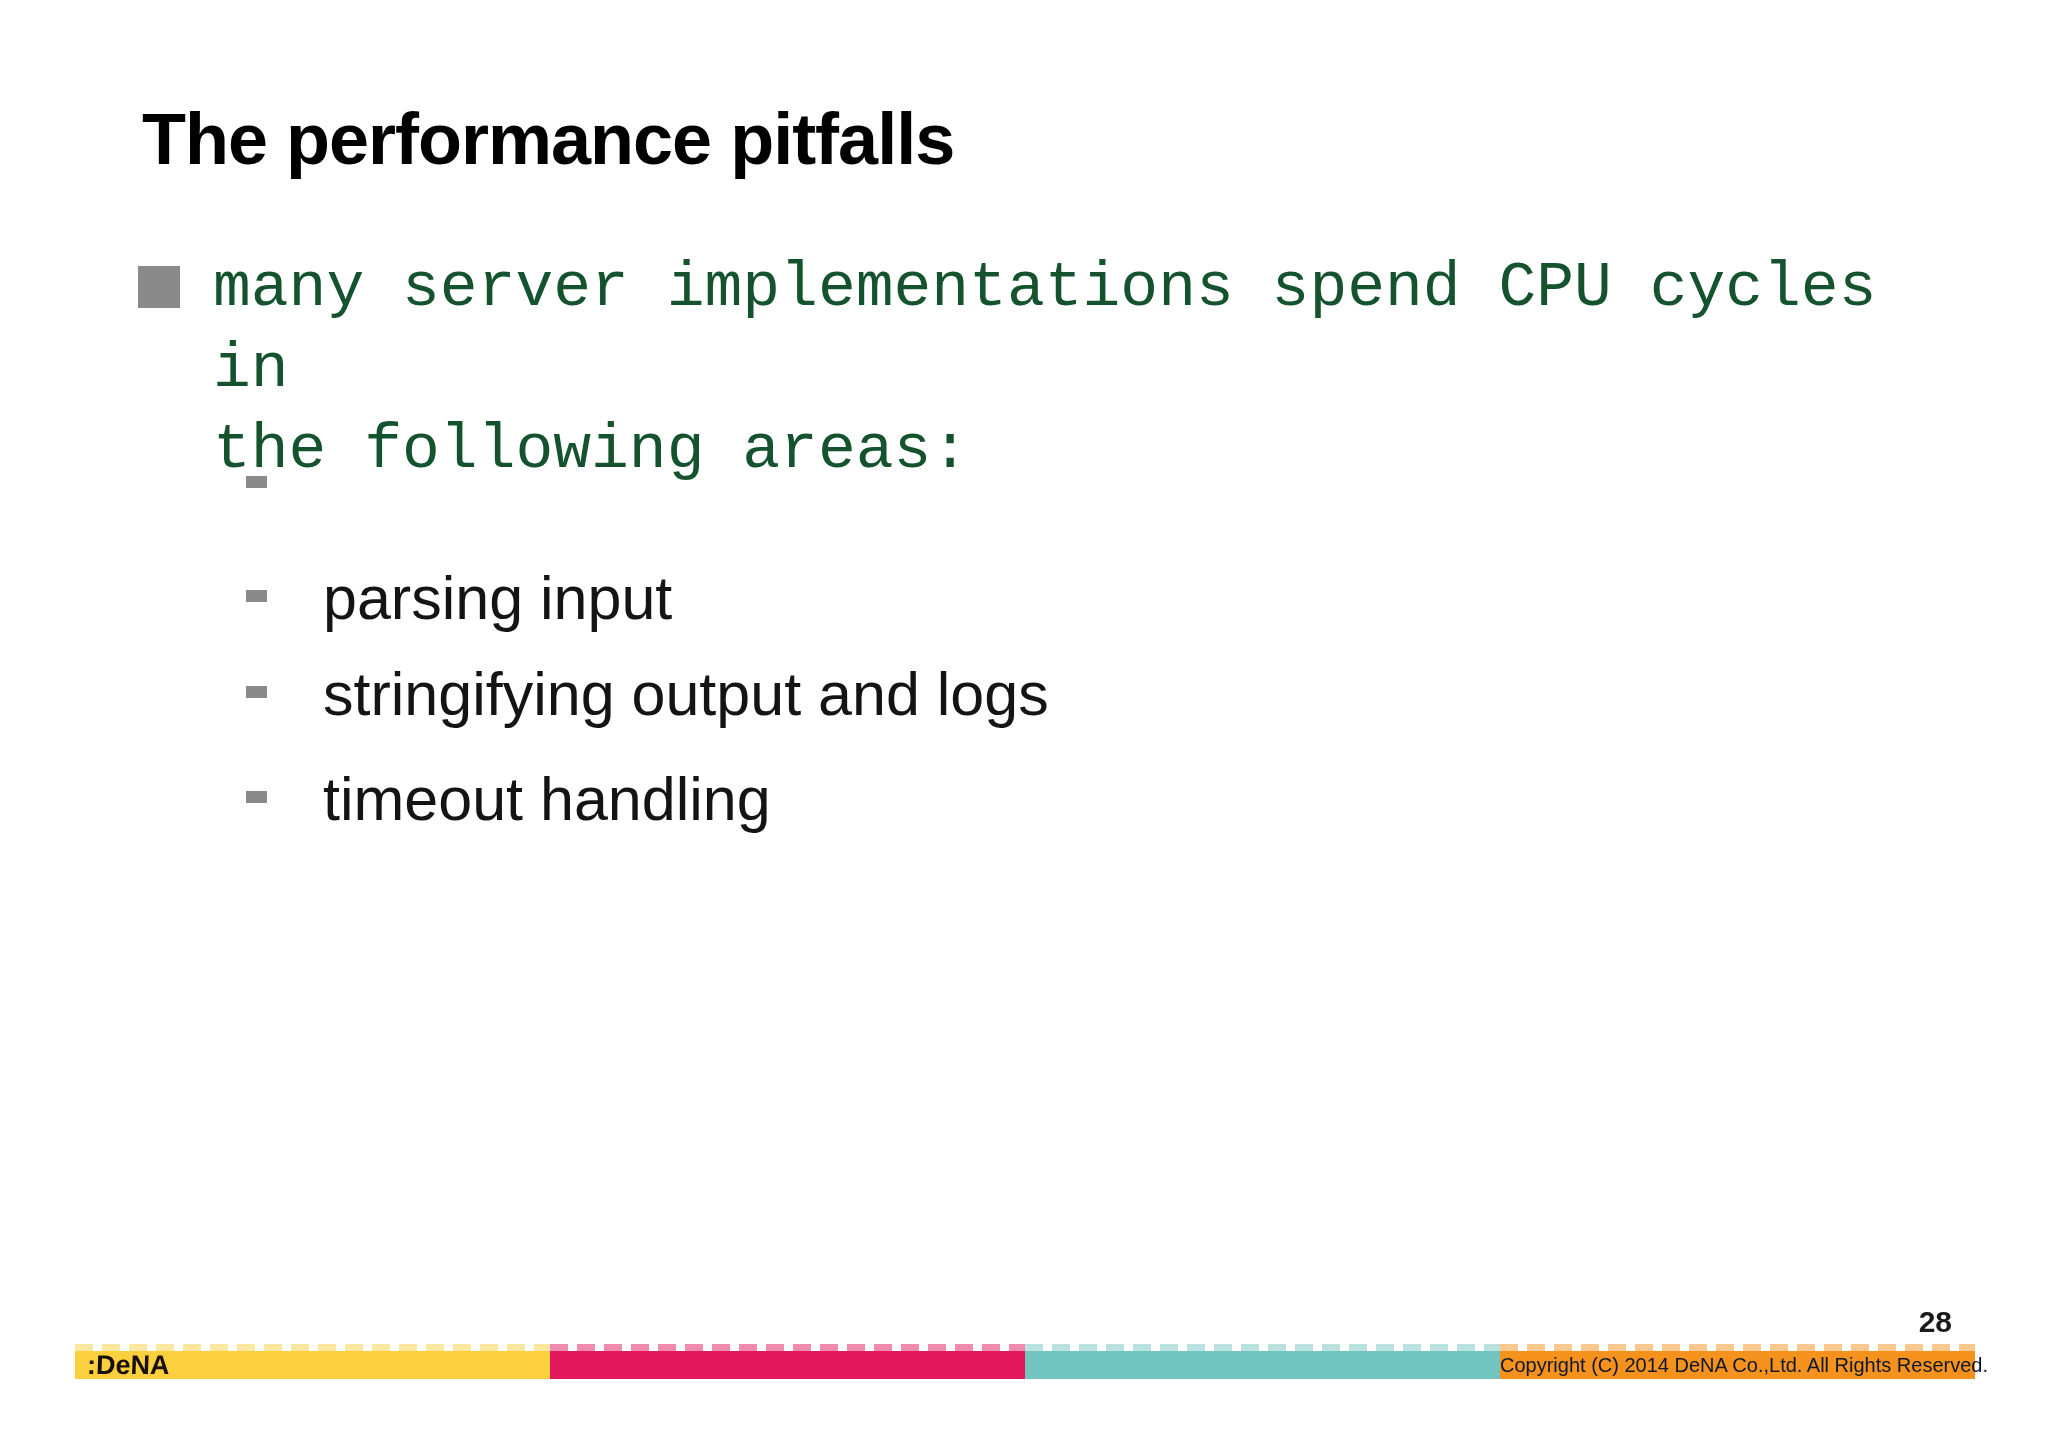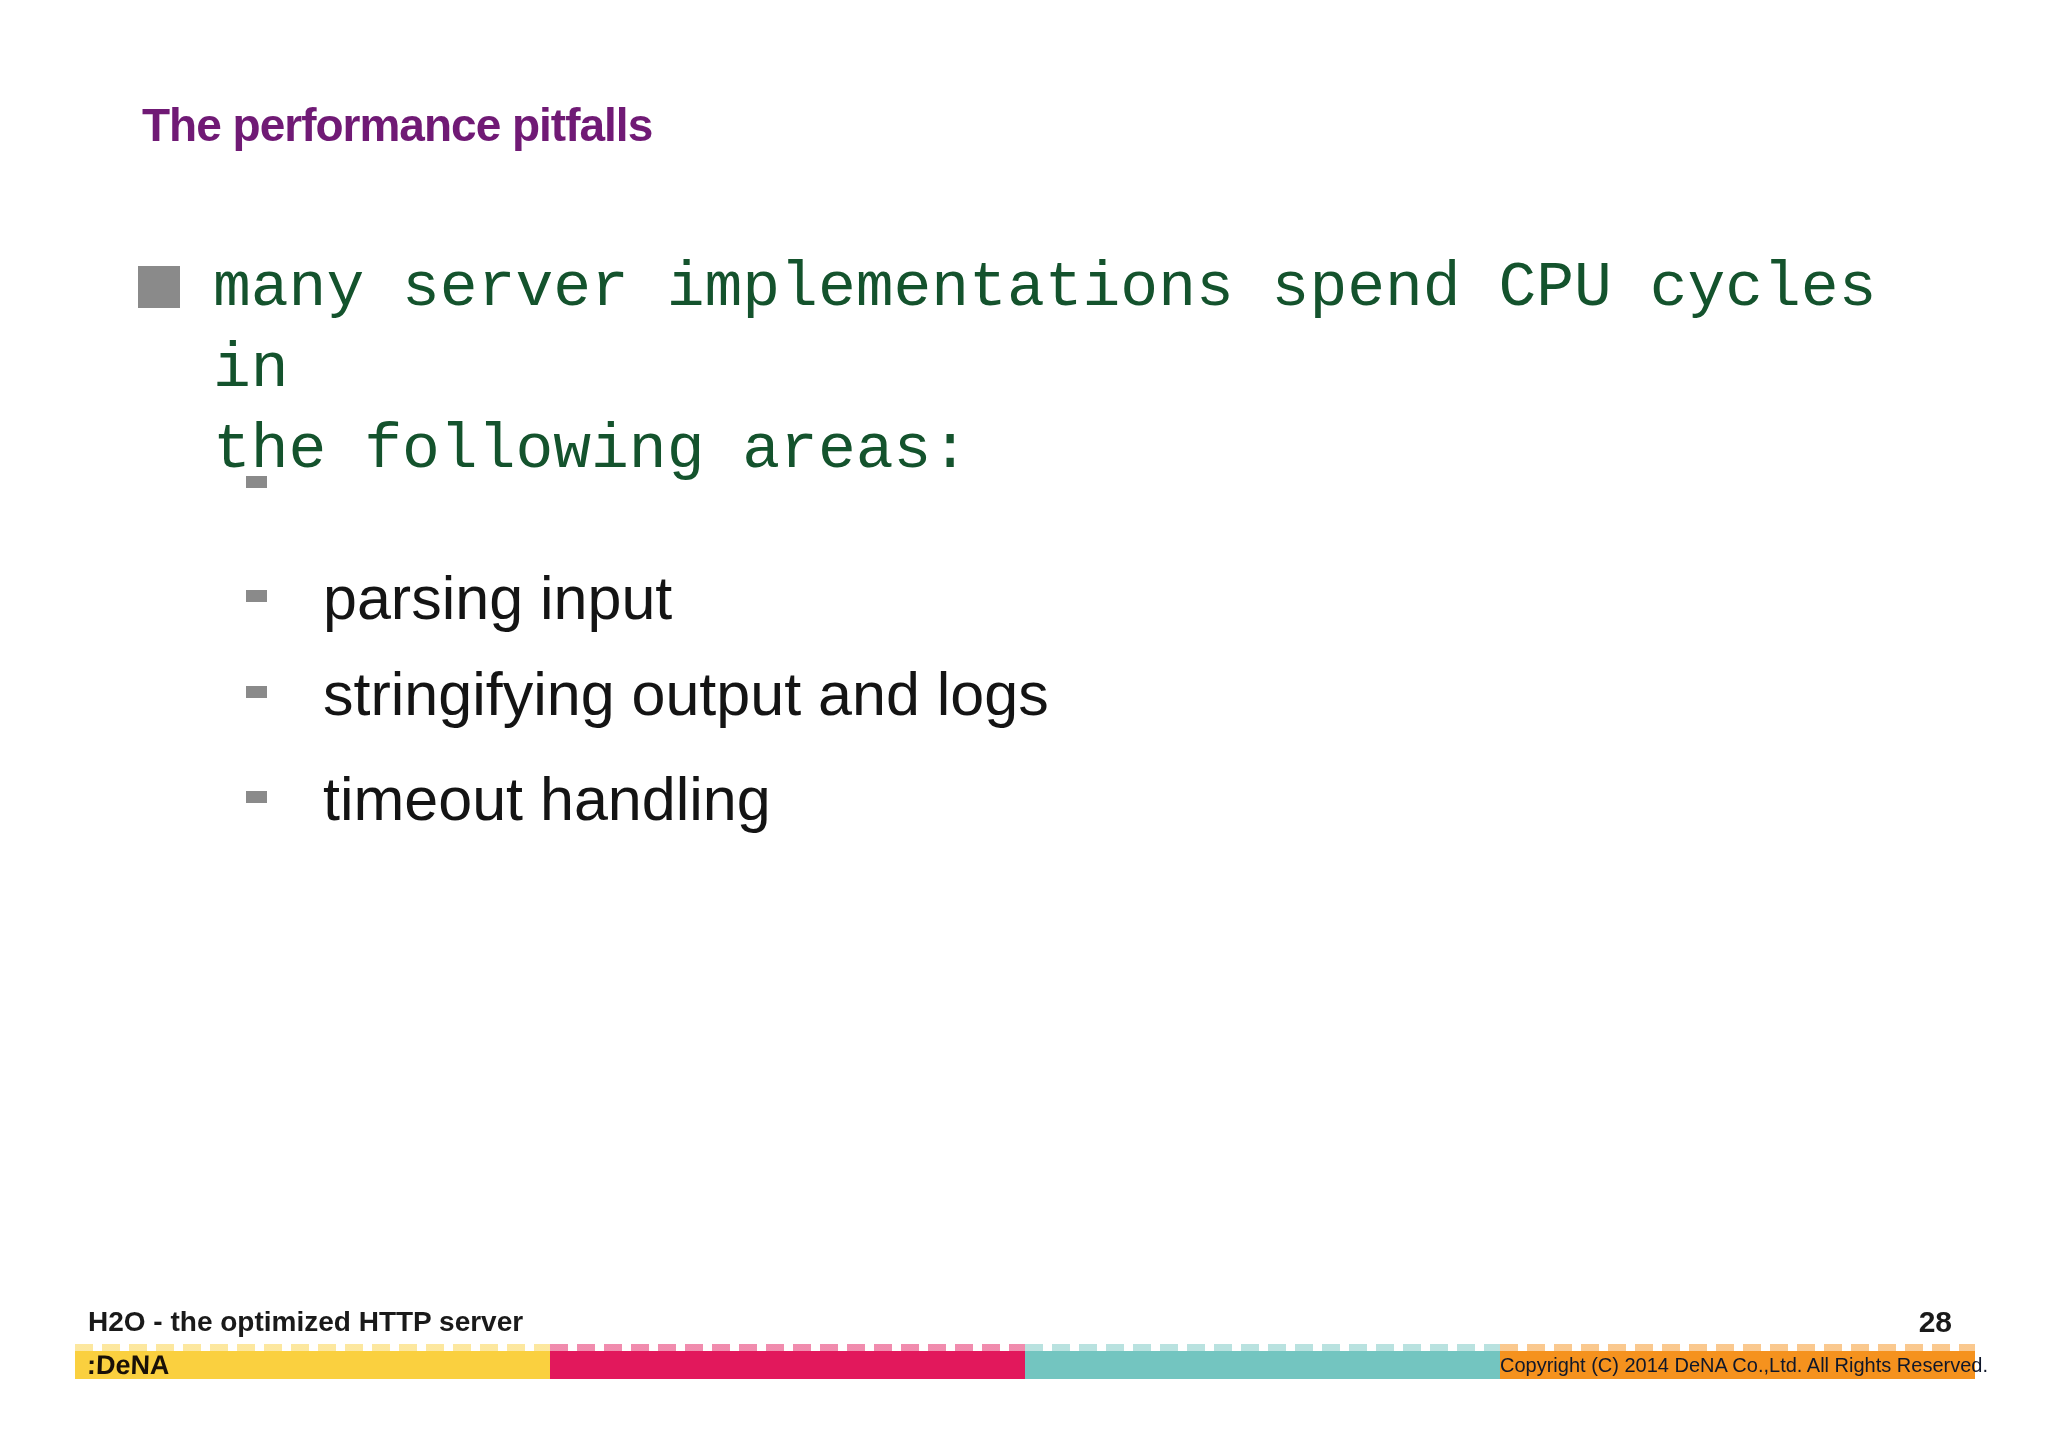--- a/index.html
+++ b/index.html
@@ -12,23 +12,23 @@
     height: 1447px;
     background: #ffffff;
     overflow: hidden;
     color: #141414;
   }
 
   .title {
     position: absolute;
     left: 142px;
     top: 98px;
-    font-size: 46px;
+    font-size: 72px;
     font-weight: bold;
-    color: #701a75;
+    color: #000000;
     letter-spacing: -1px;
     white-space: nowrap;
   }
 
   .bullet-square {
     position: absolute;
     left: 138px;
     top: 266px;
     width: 42px;
     height: 42px;
@@ -149,21 +149,20 @@
   <div class="sub-item" style="top:656px">
     <span class="dash" style="--c: #8a8a8a;"></span>
     <span>stringifying output and logs</span>
   </div>
 
   <div class="sub-item" style="top:761px">
     <span class="dash" style="--c: #8a8a8a;"></span>
     <span>timeout handling</span>
   </div>
 
-  <div class="footer-deck-title">H2O - the optimized HTTP server</div>
 
   <div class="footer-page-number">28</div>
 
   <div class="bar">
 
     <div class="seg" style="--c: #fad03f;">
       <div class="fringe"></div>
       <div class="segbody">
         <span class="dena-logo">:DeNA</span>
       </div>

